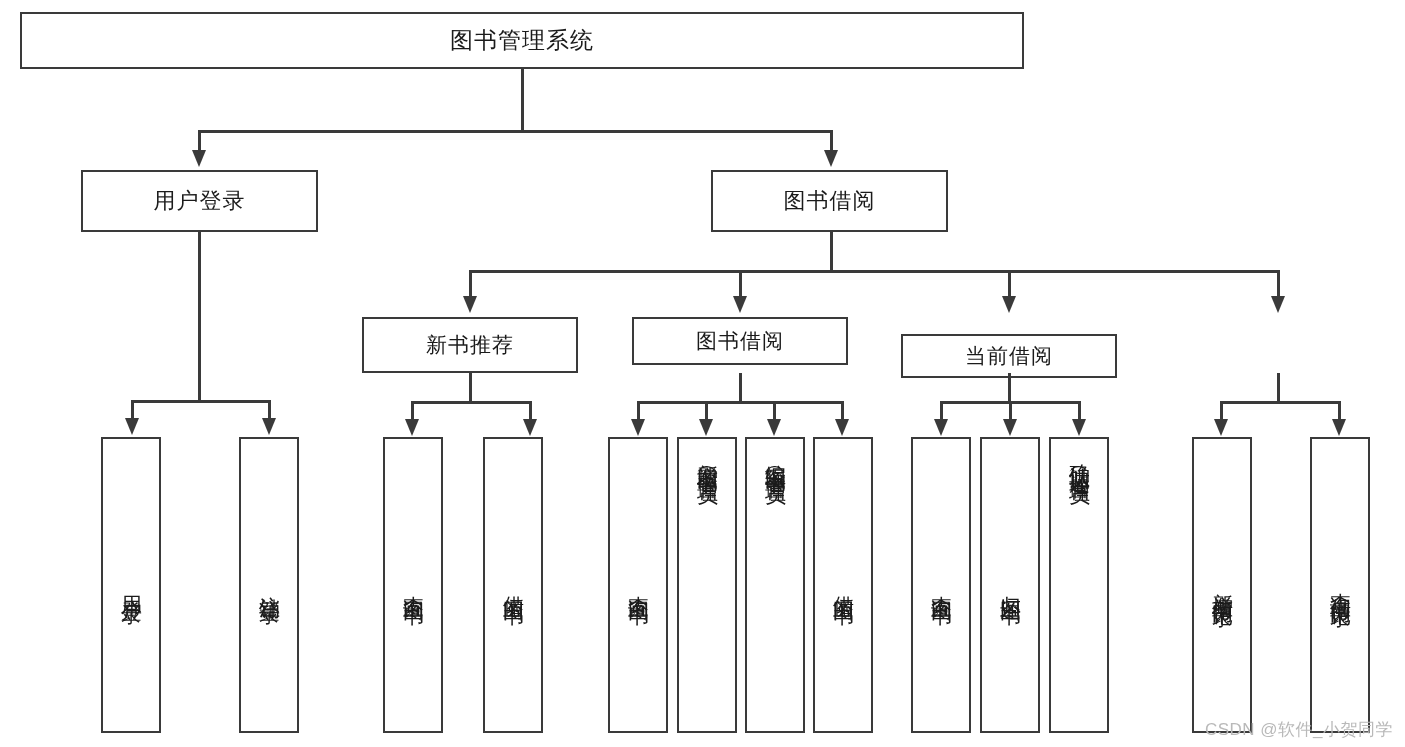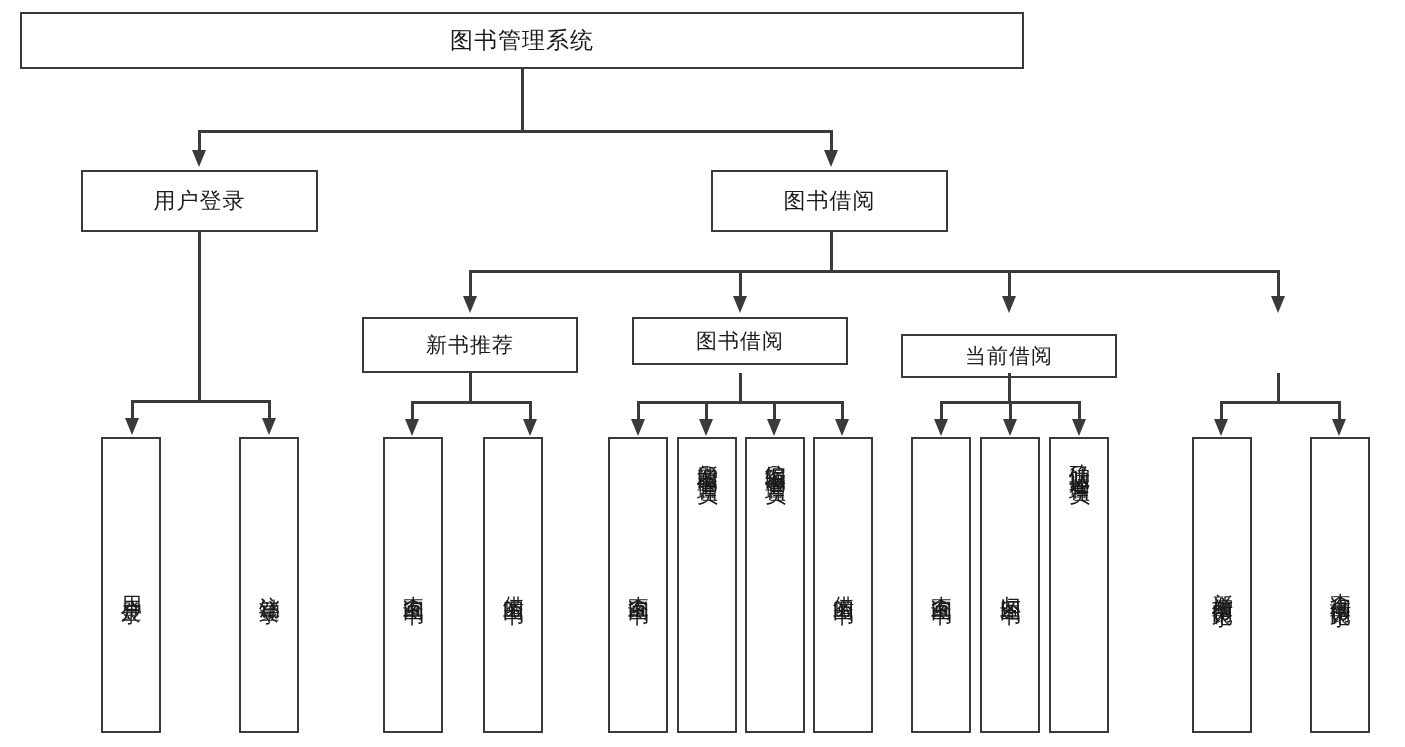--- a/index.html
+++ b/index.html
@@ -218,14 +218,15 @@
     <span class="lbl">确认归还（管理员）</span>
   </div>
 
   <div class="node leaf mid" style="left:1192px; top:437px; width:60px; height:296px;">
     <span class="lbl">新增借阅记录</span>
   </div>
   <div class="node leaf mid" style="left:1310px; top:437px; width:60px; height:296px;">
     <span class="lbl">查询借阅记录</span>
   </div>
 
+  <div id="watermark">CSDN @软件_小贺同学</div>
 
 </div>
 
 </body></html>

